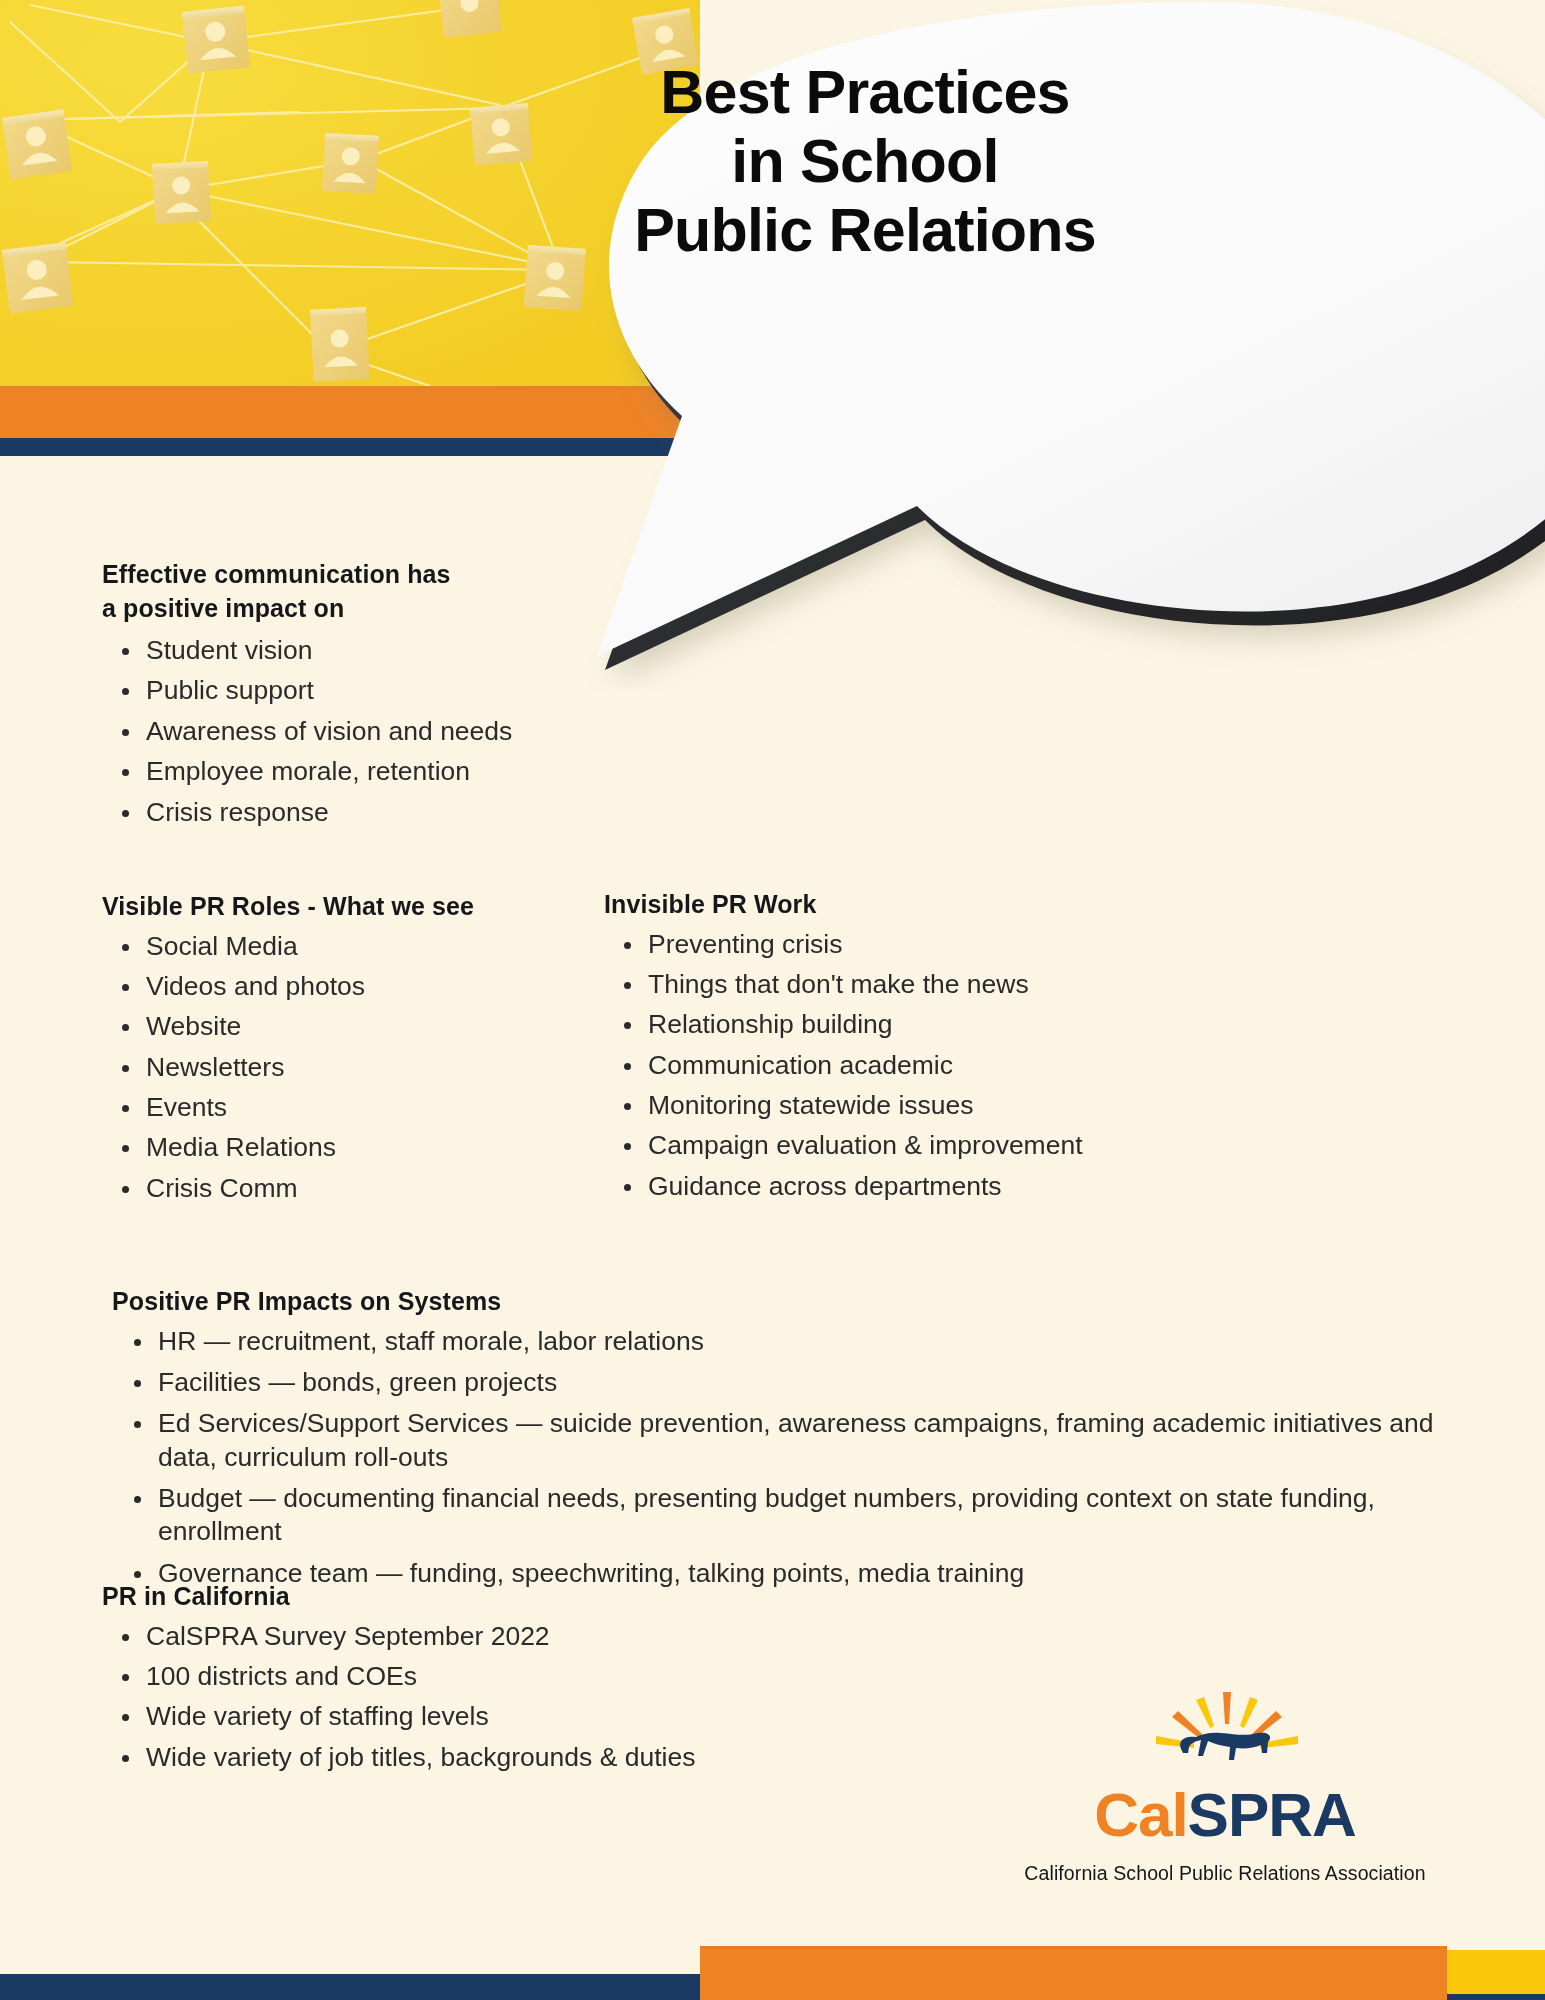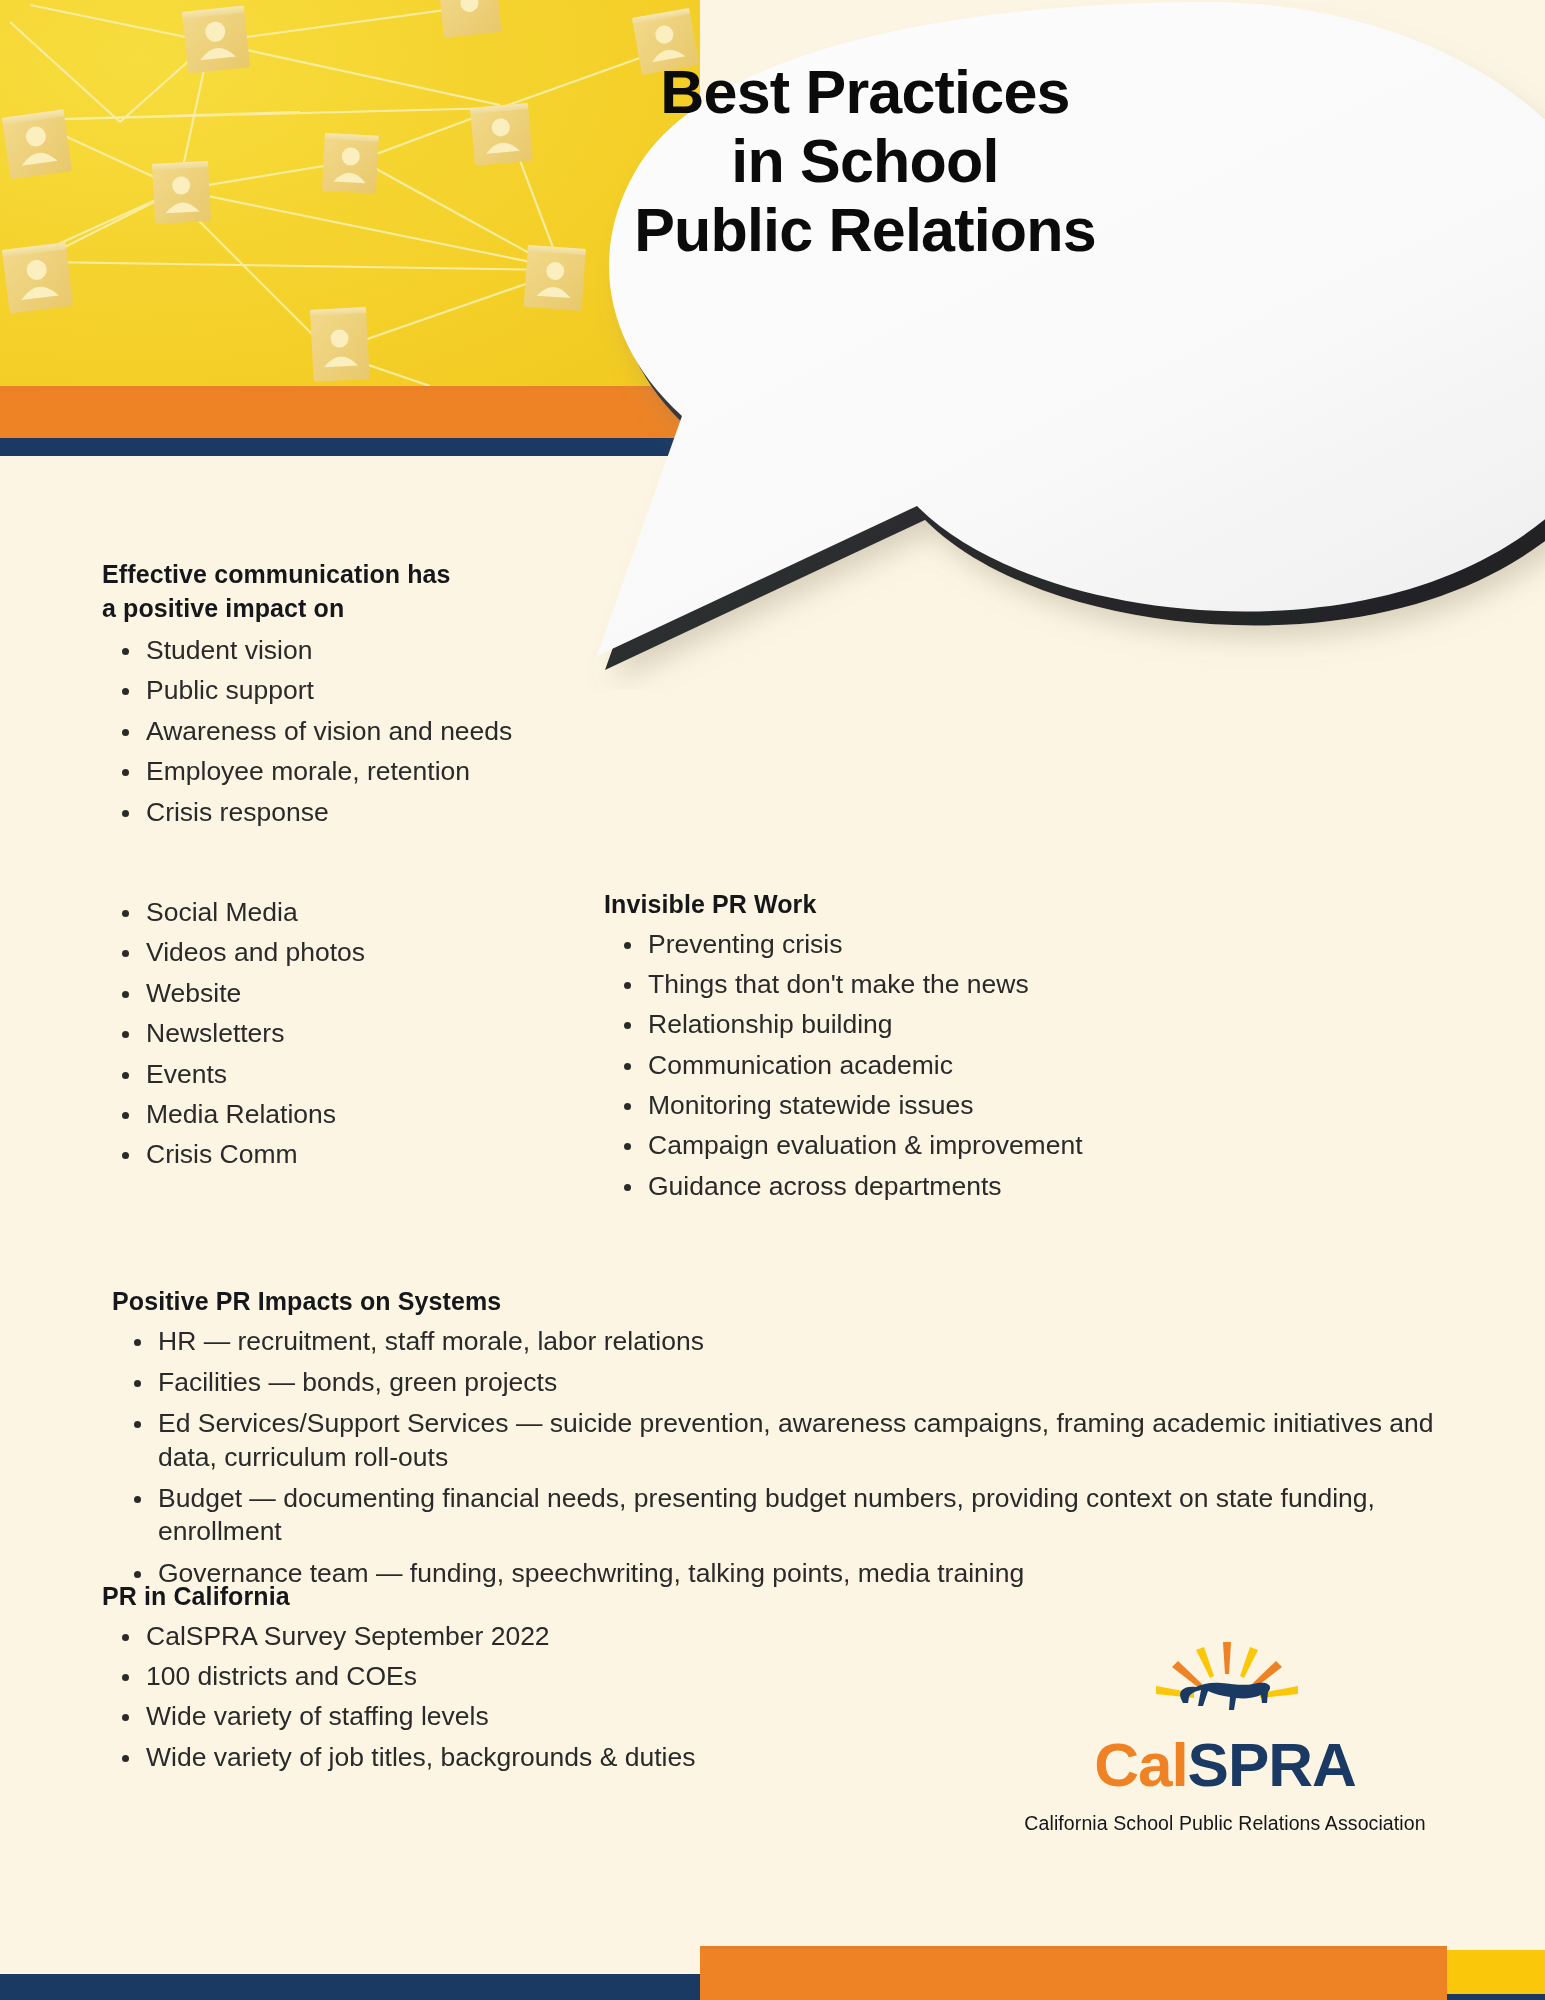--- a/index.html
+++ b/index.html
@@ -109,21 +109,21 @@
   #block-systems { position:absolute; left:112px; top:1285px; width:1330px; }
   #block-systems ul.bl li { padding-left:46px; margin-bottom:8px; }
   #block-systems ul.bl li::before { left:22px; }
 
   
   #block-california { position:absolute; left:102px; top:1580px; width:760px; }
 
   
   .logo {
     position:absolute;
-    left:990px; top:1640px;
+    left:990px; top:1690px;
     width:470px;
     text-align:center;
   }
   .logo-mark { width:230px; height:92px; margin:0 auto; display:block; }
   .logo-word {
     font-size:62px;
     font-weight:bold;
     letter-spacing:-1px;
     line-height:1;
     margin-top:2px;
@@ -325,20 +325,21 @@
       <ul class="bl">
         <li>Student vision</li>
         <li>Public support</li>
         <li>Awareness of vision and needs</li>
         <li>Employee morale, retention</li>
         <li>Crisis response</li>
       </ul>
     </div>
 
     <div id="block-visible">
+      <div class="sec-head">Visible PR Roles - What we see</div>
       <ul class="bl">
         <li>Social Media</li>
         <li>Videos and photos</li>
         <li>Website</li>
         <li>Newsletters</li>
         <li>Events</li>
         <li>Media Relations</li>
         <li>Crisis Comm</li>
       </ul>
     </div>

